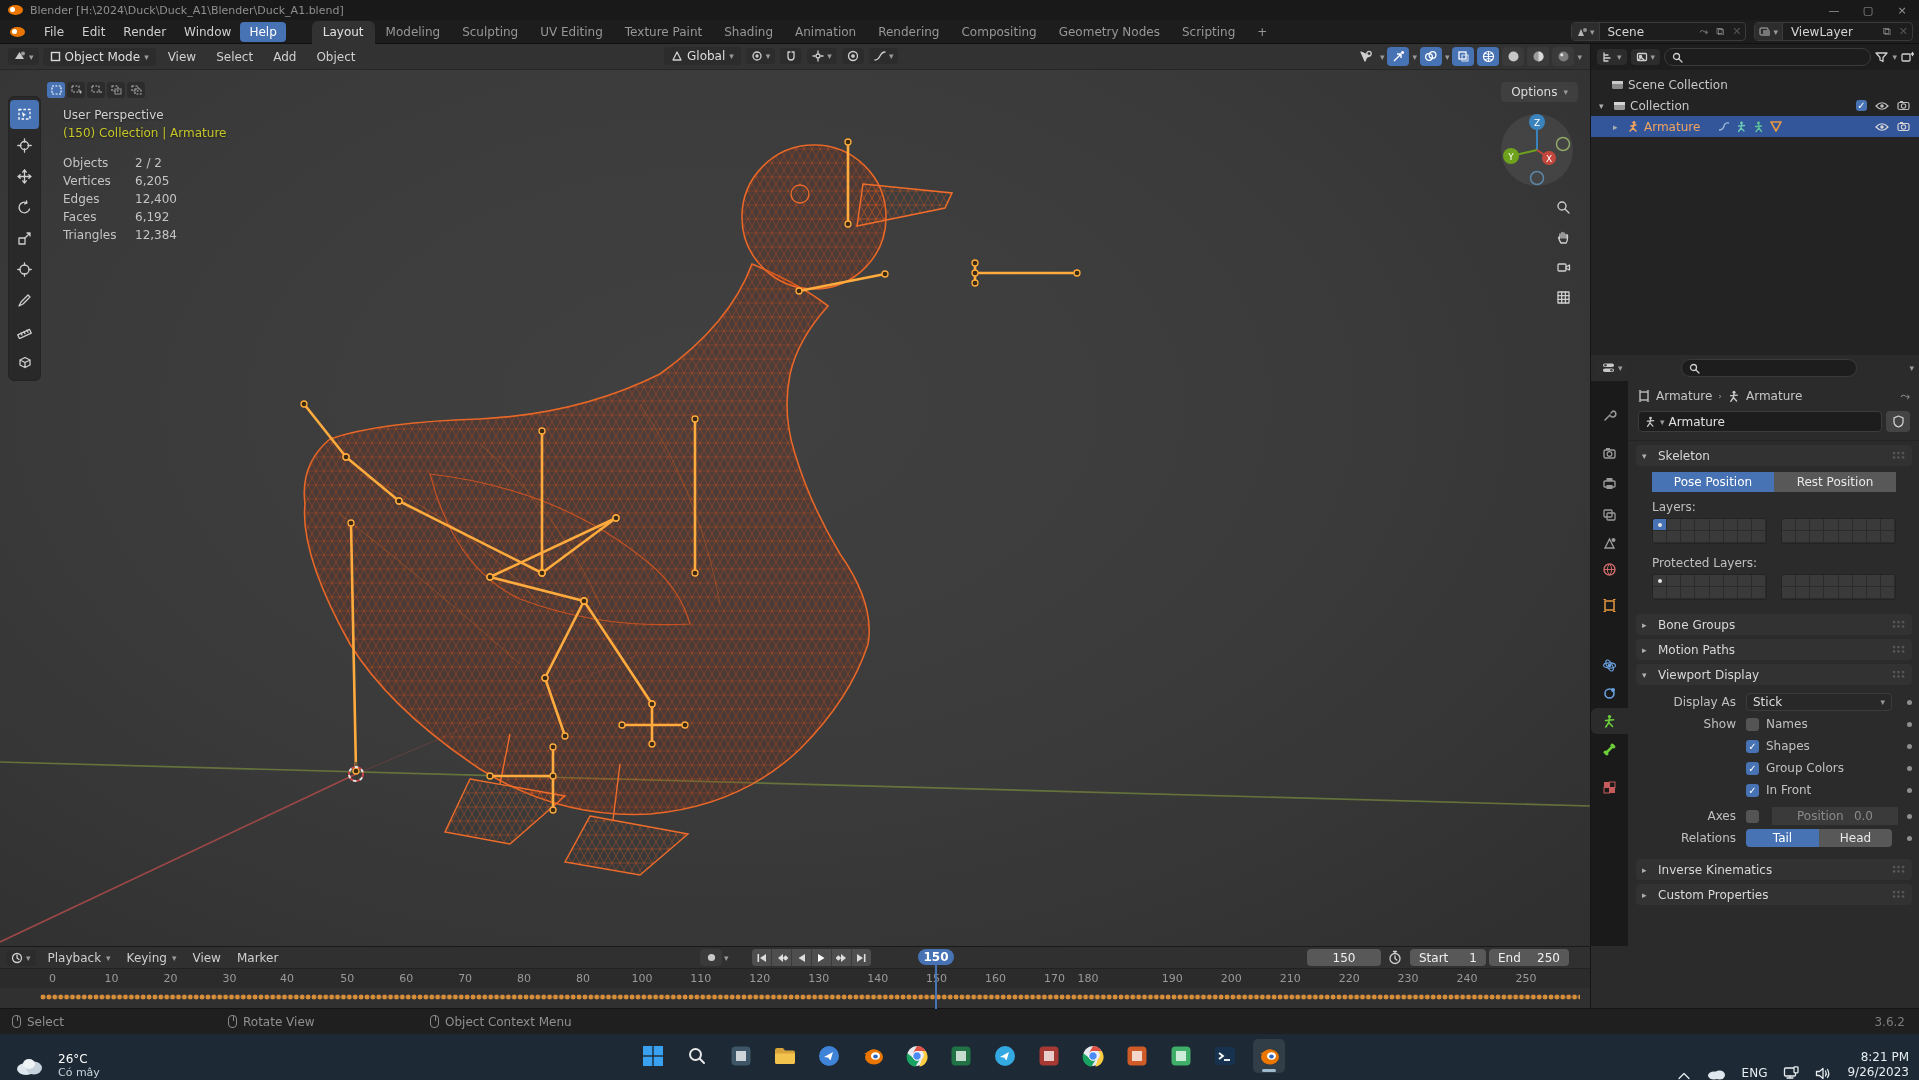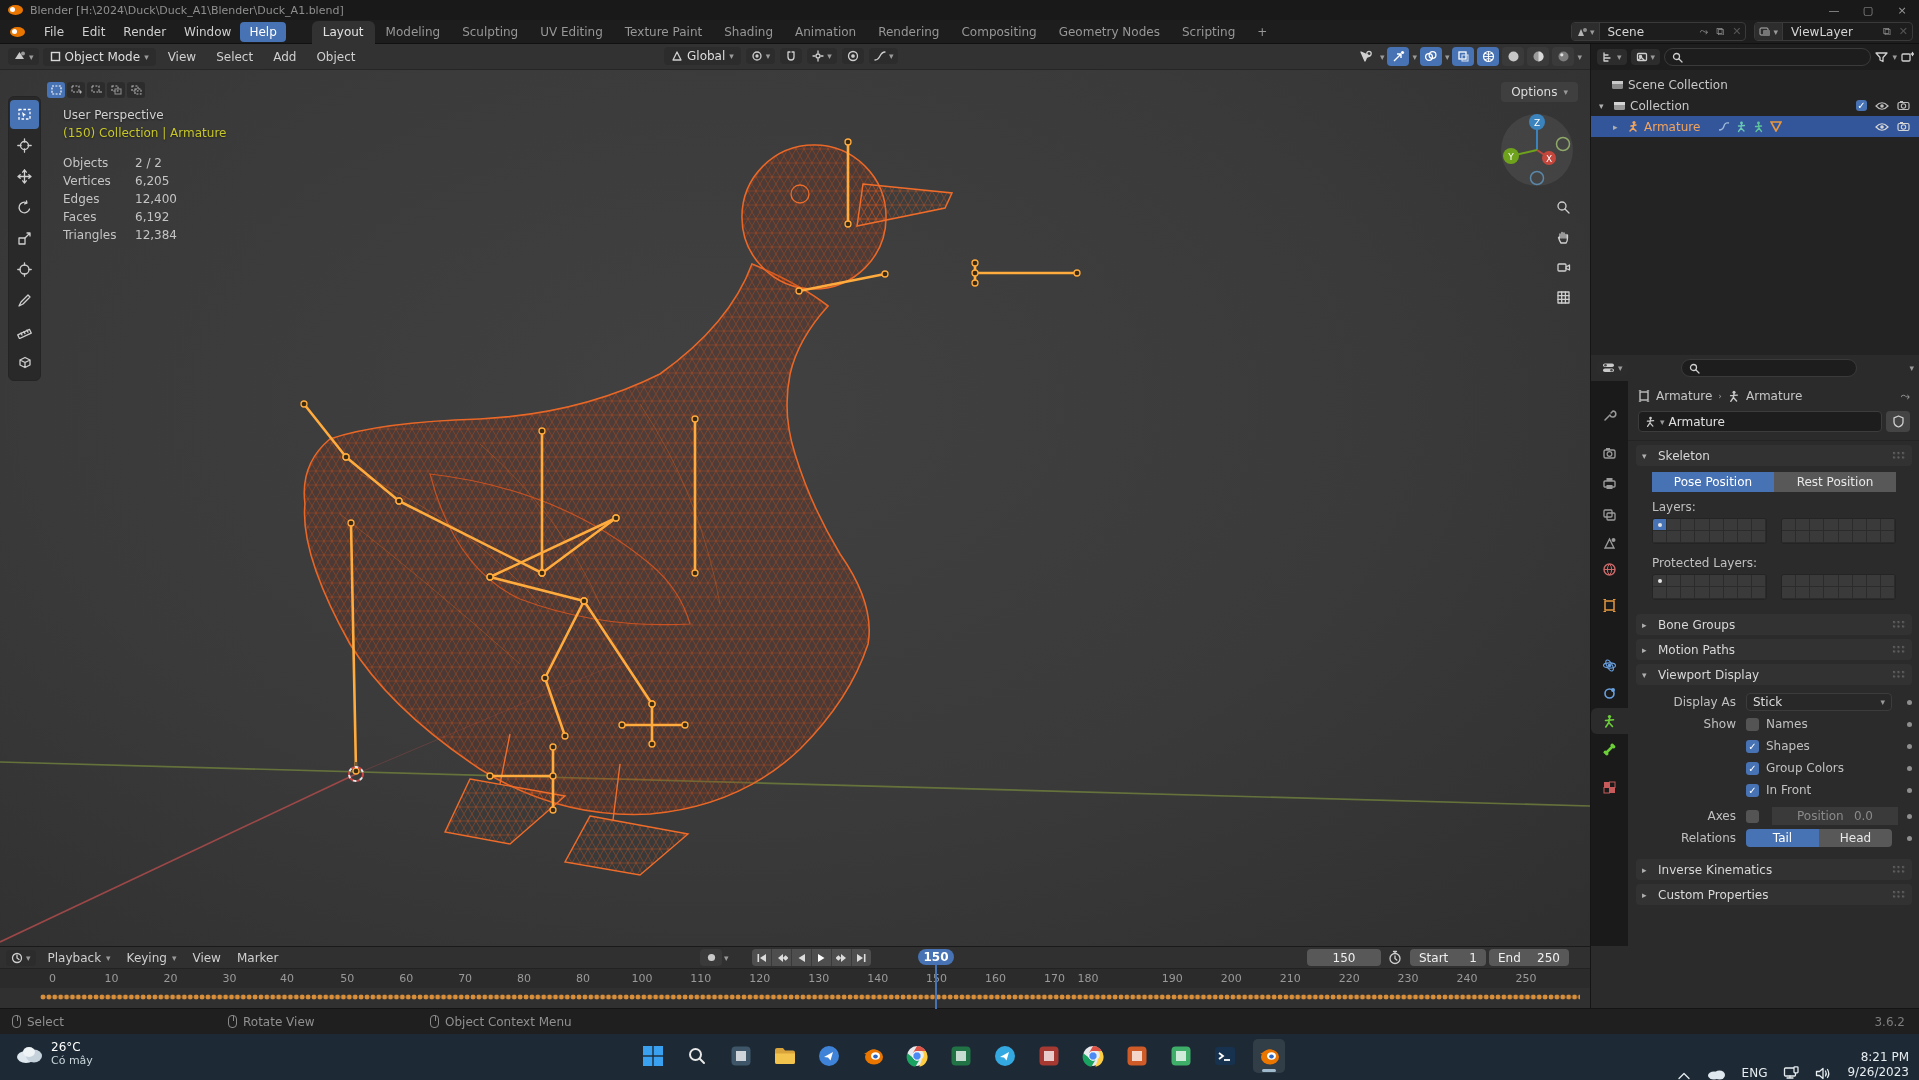--- a/index.html
+++ b/index.html
@@ -117,21 +117,21 @@
 #playline{position:absolute;left:935px;top:18px;width:2px;height:44px;background:#4772b3;z-index:2}
 #tl-rightfill{position:absolute;left:1590px;top:946px;width:329px;height:62px;background:#2b2b2b;border-left:1px solid #151515}
 
 #statusbar{position:absolute;left:0;top:1008px;width:1919px;height:26px;background:#1f1f1f;display:flex;align-items:center;color:#909090;border-top:1px solid #141414}
 .hint{display:flex;align-items:center;gap:6px;position:absolute}
 .mouse{width:9px;height:13px;border:1px solid #8a8a8a;border-radius:4px;position:relative}
 .mouse:after{content:"";position:absolute;left:50%;top:0;width:1px;height:5px;background:#8a8a8a}
 #version{position:absolute;right:14px;color:#7d7d7d}
 
 #taskbar{position:absolute;left:0;top:1034px;width:1919px;height:46px;background:#1d2a35;color:#eaeef1}
-#weather{position:absolute;left:14px;top:6px;display:flex;gap:7px;align-items:center}
+#weather{position:absolute;left:14px;top:18px;display:flex;gap:14px;align-items:center}
 #weather .t1{font-size:12px;color:#fff}
 #weather .t2{font-size:11px;color:#c9d4da}
 #apps{position:absolute;left:637px;top:5px;display:flex;gap:12px}
 .app{width:32px;height:34px;border-radius:5px;display:flex;align-items:center;justify-content:center;position:relative}
 .app.active{background:rgba(255,255,255,.09)}
 .app.active:after{content:"";position:absolute;bottom:1px;left:50%;transform:translateX(-50%);width:14px;height:3px;border-radius:2px;background:#9fb9cc}
 #tray{position:absolute;right:10px;top:0;height:46px;display:flex;align-items:flex-end;gap:16px;color:#e6ecef}
 #clock{text-align:right;font-size:12px;line-height:15px}
 svg{display:block}
 .thin{stroke:#cfcfcf;stroke-width:1.3;fill:none;stroke-linecap:round;stroke-linejoin:round}

